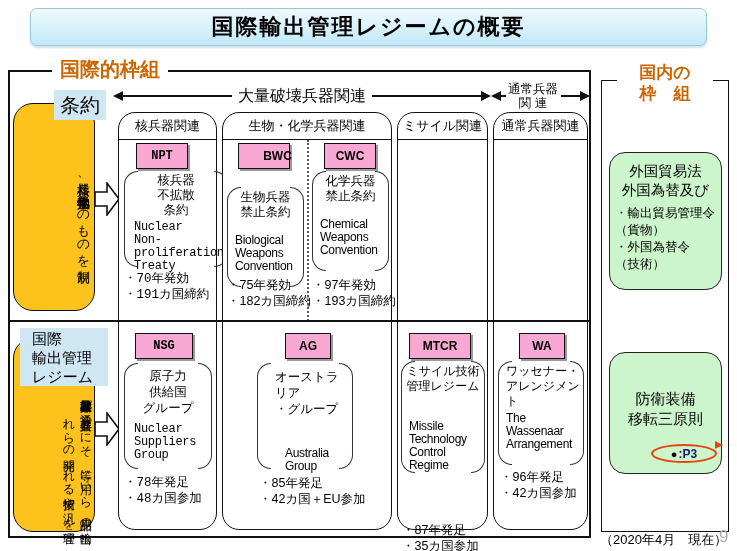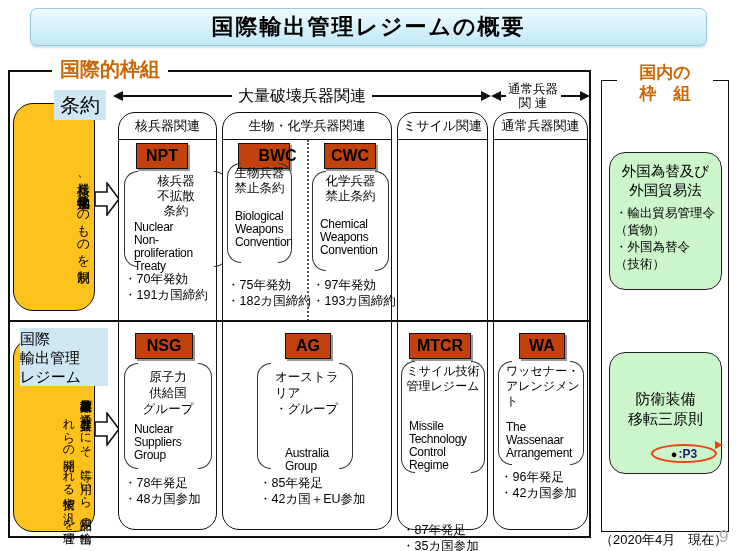--- a/index.html
+++ b/index.html
@@ -35,23 +35,23 @@
   
   .blockarrow { position:absolute; width:26px; height:34px; }
 
   
   .col { position:absolute; top:112px; height:418px; border:1.8px solid #111; border-radius:17px; background:#fff; }
   .col-header { position:absolute; left:0; right:0; top:0; height:27px; border-bottom:1.8px solid #111;
     display:flex; align-items:center; justify-content:center; font-size:13px; }
   .row-divider { position:absolute; left:8px; top:320px; width:583px; border-top:2px solid #111; z-index:4; }
   .dotted-div { position:absolute; border-left:2px dotted #555; }
 
-  .badge { position:absolute; height:26px; background:#c2410c; border:1.8px solid #111;
+  .badge { position:absolute; height:26px; background:#f9a8d4; border:1.8px solid #111;
     box-shadow:2px 2px 0 #9a9a9a; display:flex; align-items:center; justify-content:center;
-    font-size:16px; font-weight:bold; }
+    font-size:12px; font-weight:bold; }
 
   .pbox { position:absolute; }
   .pbox::before { content:""; position:absolute; left:0; top:0; bottom:0; width:13px;
     border:1.7px solid #333; border-right:none; border-radius:15px 0 0 15px; }
   .pbox::after { content:""; position:absolute; right:0; top:0; bottom:0; width:13px;
     border:1.7px solid #333; border-left:none; border-radius:0 15px 15px 0; }
   .pbox-inner { position:absolute; left:6px; right:6px; top:3px; }
   .ja-lines { font-size:12.5px; line-height:15px; text-align:center; }
   .ja-left { text-align:left; padding-left:12px; }
   .en-lines { font-size:12px; line-height:13px; text-align:left; padding-left:4px; margin-top:6px; letter-spacing:-0.3px; }
@@ -115,30 +115,30 @@
   </svg>
 
   <div class="vbox" style="left:13px; top:338px; height:194px;">
     <div class="vtext" style="top:52px; bottom:6px; font-size:12px; line-height:17px;">
       <div>大量破壊兵器等及び通常</div>
       <div>兵器並びにそれらの開発</div>
       <div>等に用いられる技術や汎</div>
       <div>用品の輸出を管理</div>
     </div>
   </div>
-  <div class="blue-label" style="left:20px; top:328px; width:88px; height:58px; font-size:15px; line-height:19px; padding:1px 0 0 0;">
+  <div class="blue-label" style="left:20px; top:328px; width:88px; height:58px; font-size:15px; line-height:19px; padding:1px 0 0 12px;">
     <div>国際</div>
     <div>輸出管理</div>
     <div>レジーム</div>
   </div>
   <svg class="blockarrow" style="left:94px; top:412px;" viewBox="0 0 26 34">
     <polygon points="1,10 13,10 13,1 25,17 13,33 13,24 1,24" fill="#fff" stroke="#111" stroke-width="1.6"></polygon>
   </svg>
 
-  <div class="col" style="left:118px; width:99px;">
+  <div class="col" style="left:118px; width:99px;font-family:Liberation Mono, monospace;">
     <div class="col-header">核兵器関連</div>
     <div class="badge" style="left:17px; top:30px; width:52px;">NPT</div>
     <div class="pbox" style="left:5px; top:58px; width:104px; height:96px;">
       <div class="pbox-inner">
         <div class="ja-lines">
           <div>核兵器</div>
           <div>不拡散</div>
           <div>条約</div>
         </div>
         <div class="en-lines" style="margin-top:2px;">
@@ -172,21 +172,21 @@
       <div>・78年発足</div>
       <div>・48カ国参加</div>
     </div>
   </div>
 
   <div class="col" style="left:222px; width:170px;">
     <div class="col-header">生物・化学兵器関連</div>
     <div class="dotted-div" style="left:84px; top:27px; height:181px;"></div>
 
     <div class="badge" style="left:15px; top:30px; width:52px;padding-left:27px;">BWC</div>
-    <div class="pbox" style="left:4px; top:50px; width:65px; height:100px;">
+    <div class="pbox" style="left:4px; top:74px; width:77px; height:100px;">
       <div class="pbox-inner">
         <div class="ja-lines">
           <div>生物兵器</div>
           <div>禁止条約</div>
         </div>
         <div class="en-lines" style="margin-top:14px; padding-left:2px;">
           <div>Biological</div>
           <div>Weapons</div>
           <div>Convention</div>
         </div>
@@ -260,39 +260,39 @@
 
   <div class="col" style="left:493px; width:95px;">
     <div class="col-header">通常兵器関連</div>
     <div class="badge" style="left:25px; top:220px; width:46px;">WA</div>
     <div class="pbox" style="left:4px; top:248px; width:86px; height:104px;">
       <div class="pbox-inner" style="left:4px; right:4px;">
         <div class="ja-lines" style="font-size:12px; text-align:left; padding-left:4px;">
           <div>ワッセナー・</div>
           <div>アレンジメント</div>
         </div>
-        <div class="en-lines" style="margin-top:12px;">
+        <div class="en-lines" style="margin-top:3px;">
           <div>The</div>
           <div>Wassenaar</div>
           <div>Arrangement</div>
         </div>
       </div>
     </div>
     <div class="facts" style="left:6px; top:356px;">
       <div>・96年発足</div>
       <div>・42カ国参加</div>
     </div>
   </div>
 
   <div class="row-divider"></div>
 
   <div class="green-box" style="top:152px; height:138px;">
     <div class="law-title">
+      <div>外国貿易法</div>
       <div>外国為替及び</div>
-      <div>外国貿易法</div>
     </div>
     <div class="law-items">
       <div>・輸出貿易管理令</div>
       <div>（貨物）</div>
       <div>・外国為替令</div>
       <div>（技術）</div>
     </div>
   </div>
 
   <div class="green-box" style="top:352px; height:122px;">

